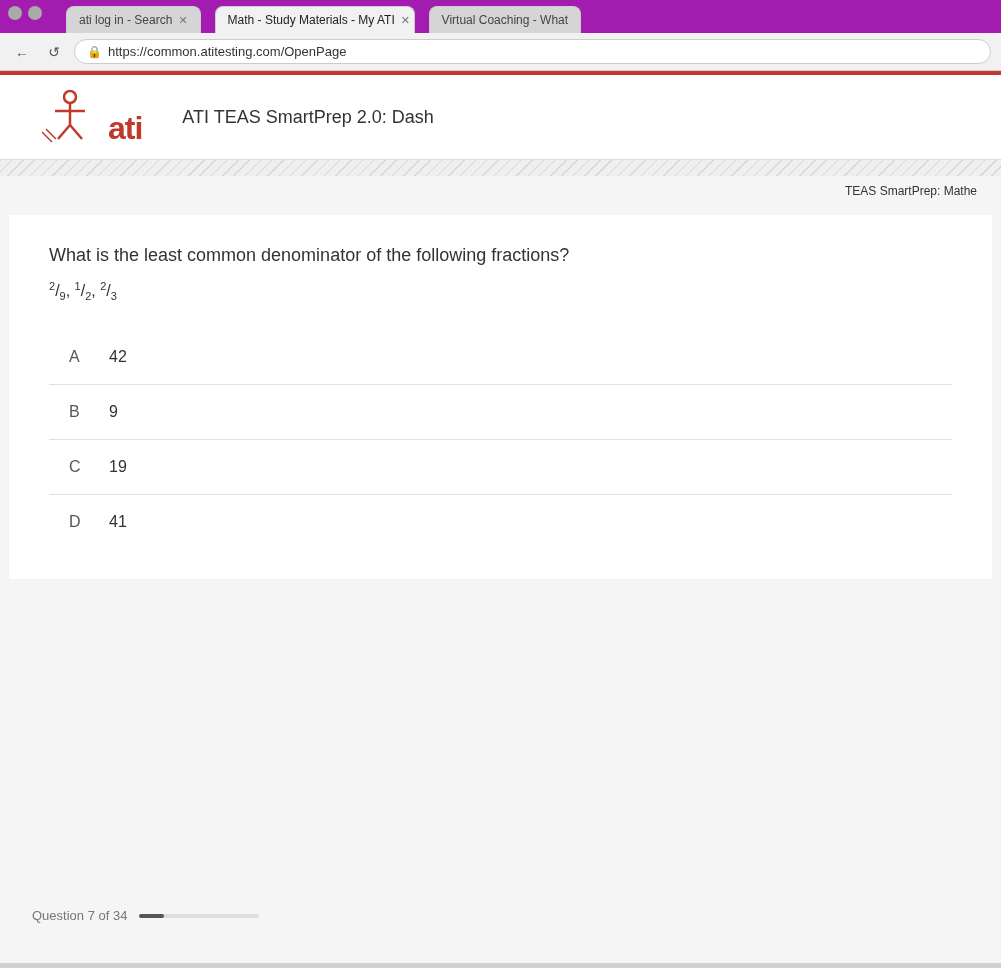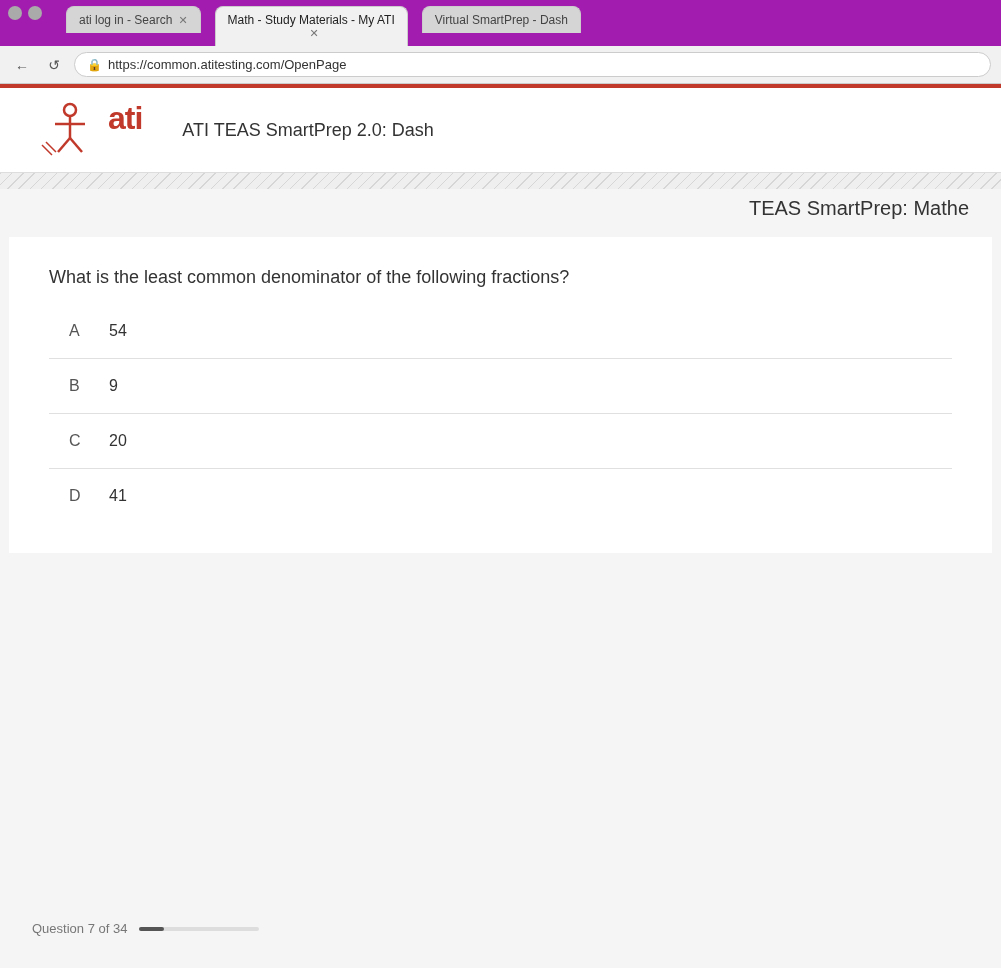--- a/index.html
+++ b/index.html
@@ -54,21 +54,20 @@
       overflow: hidden;
       text-overflow: ellipsis;
       cursor: pointer;
       border: 1px solid #ccc;
       border-bottom: none;
     }
 
     .tab.active {
       background: #f1f1f1;
       color: #222;
-      flex-direction: column;
     }
 
     .tab-close {
       margin-left: 6px;
       font-size: 11px;
       color: #777;
       cursor: pointer;
     }
 
     .address-bar-row {
@@ -128,21 +127,21 @@
     .ati-header {
       background: white;
       padding: 12px 40px;
       display: flex;
       align-items: center;
       border-bottom: 1px solid #ddd;
     }
 
     .ati-logo {
       display: flex;
-      align-items: flex-start;
+      align-items: flex-end;
       margin-right: 40px;
     }
 
     .ati-logo-icon {
       width: 60px;
       height: 60px;
       position: relative;
       margin-right: 8px;
     }
 
@@ -176,22 +175,22 @@
         #aaa 1px,
         transparent 1px,
         transparent 8px
       );
       opacity: 0.4;
     }
 
     
     .subtitle-bar {
       text-align: right;
-      padding: 8px 32px;
-      font-size: 20px;
+      padding: 8px 24px;
+      font-size: 12px;
       color: #333;
       background: #f5f5f5;
     }
 
     
     .question-area {
       background: white;
       margin: 9px;
       padding: 30px 40px;
     }
@@ -285,21 +284,21 @@
       <span>ati log in - Search</span>
       <span class="tab-close">✕</span>
     </div>
 
     <div class="tab active">
       <span>Math - Study Materials - My ATI</span>
       <span class="tab-close">✕</span>
     </div>
 
     <div class="tab">
-      <span>Virtual SmartPrep - Dash</span>
+      <span>Virtual Coaching - What</span>
     </div>
   </div>
 
   <div class="address-bar-row">
     <div class="nav-btn">
       <span>←</span>
     </div>
     <div class="nav-btn">
       <span>↺</span>
     </div>
@@ -343,33 +342,36 @@
 
   <div class="zigzag-bar"></div>
 
   <div class="subtitle-bar">
     <span>TEAS SmartPrep: Mathe</span>
   </div>
 
   <div class="question-area">
     <p class="question-text">What is the least common denominator of the following fractions?</p>
 
+    <p class="fractions-text">
+      <sup>2</sup>/<sub>9</sub>, <sup>1</sup>/<sub>2</sub>, <sup>2</sup>/<sub>3</sub>
+    </p>
 
     <div class="answer-options">
       <div class="answer-row">
         <span class="answer-letter">A</span>
-        <span class="answer-value">54</span>
+        <span class="answer-value">42</span>
       </div>
       <div class="answer-row">
         <span class="answer-letter">B</span>
         <span class="answer-value">9</span>
       </div>
       <div class="answer-row">
         <span class="answer-letter">C</span>
-        <span class="answer-value">20</span>
+        <span class="answer-value">19</span>
       </div>
       <div class="answer-row">
         <span class="answer-letter">D</span>
         <span class="answer-value">41</span>
       </div>
     </div>
   </div>
 
   <div class="progress-footer">
     <span class="progress-text">

